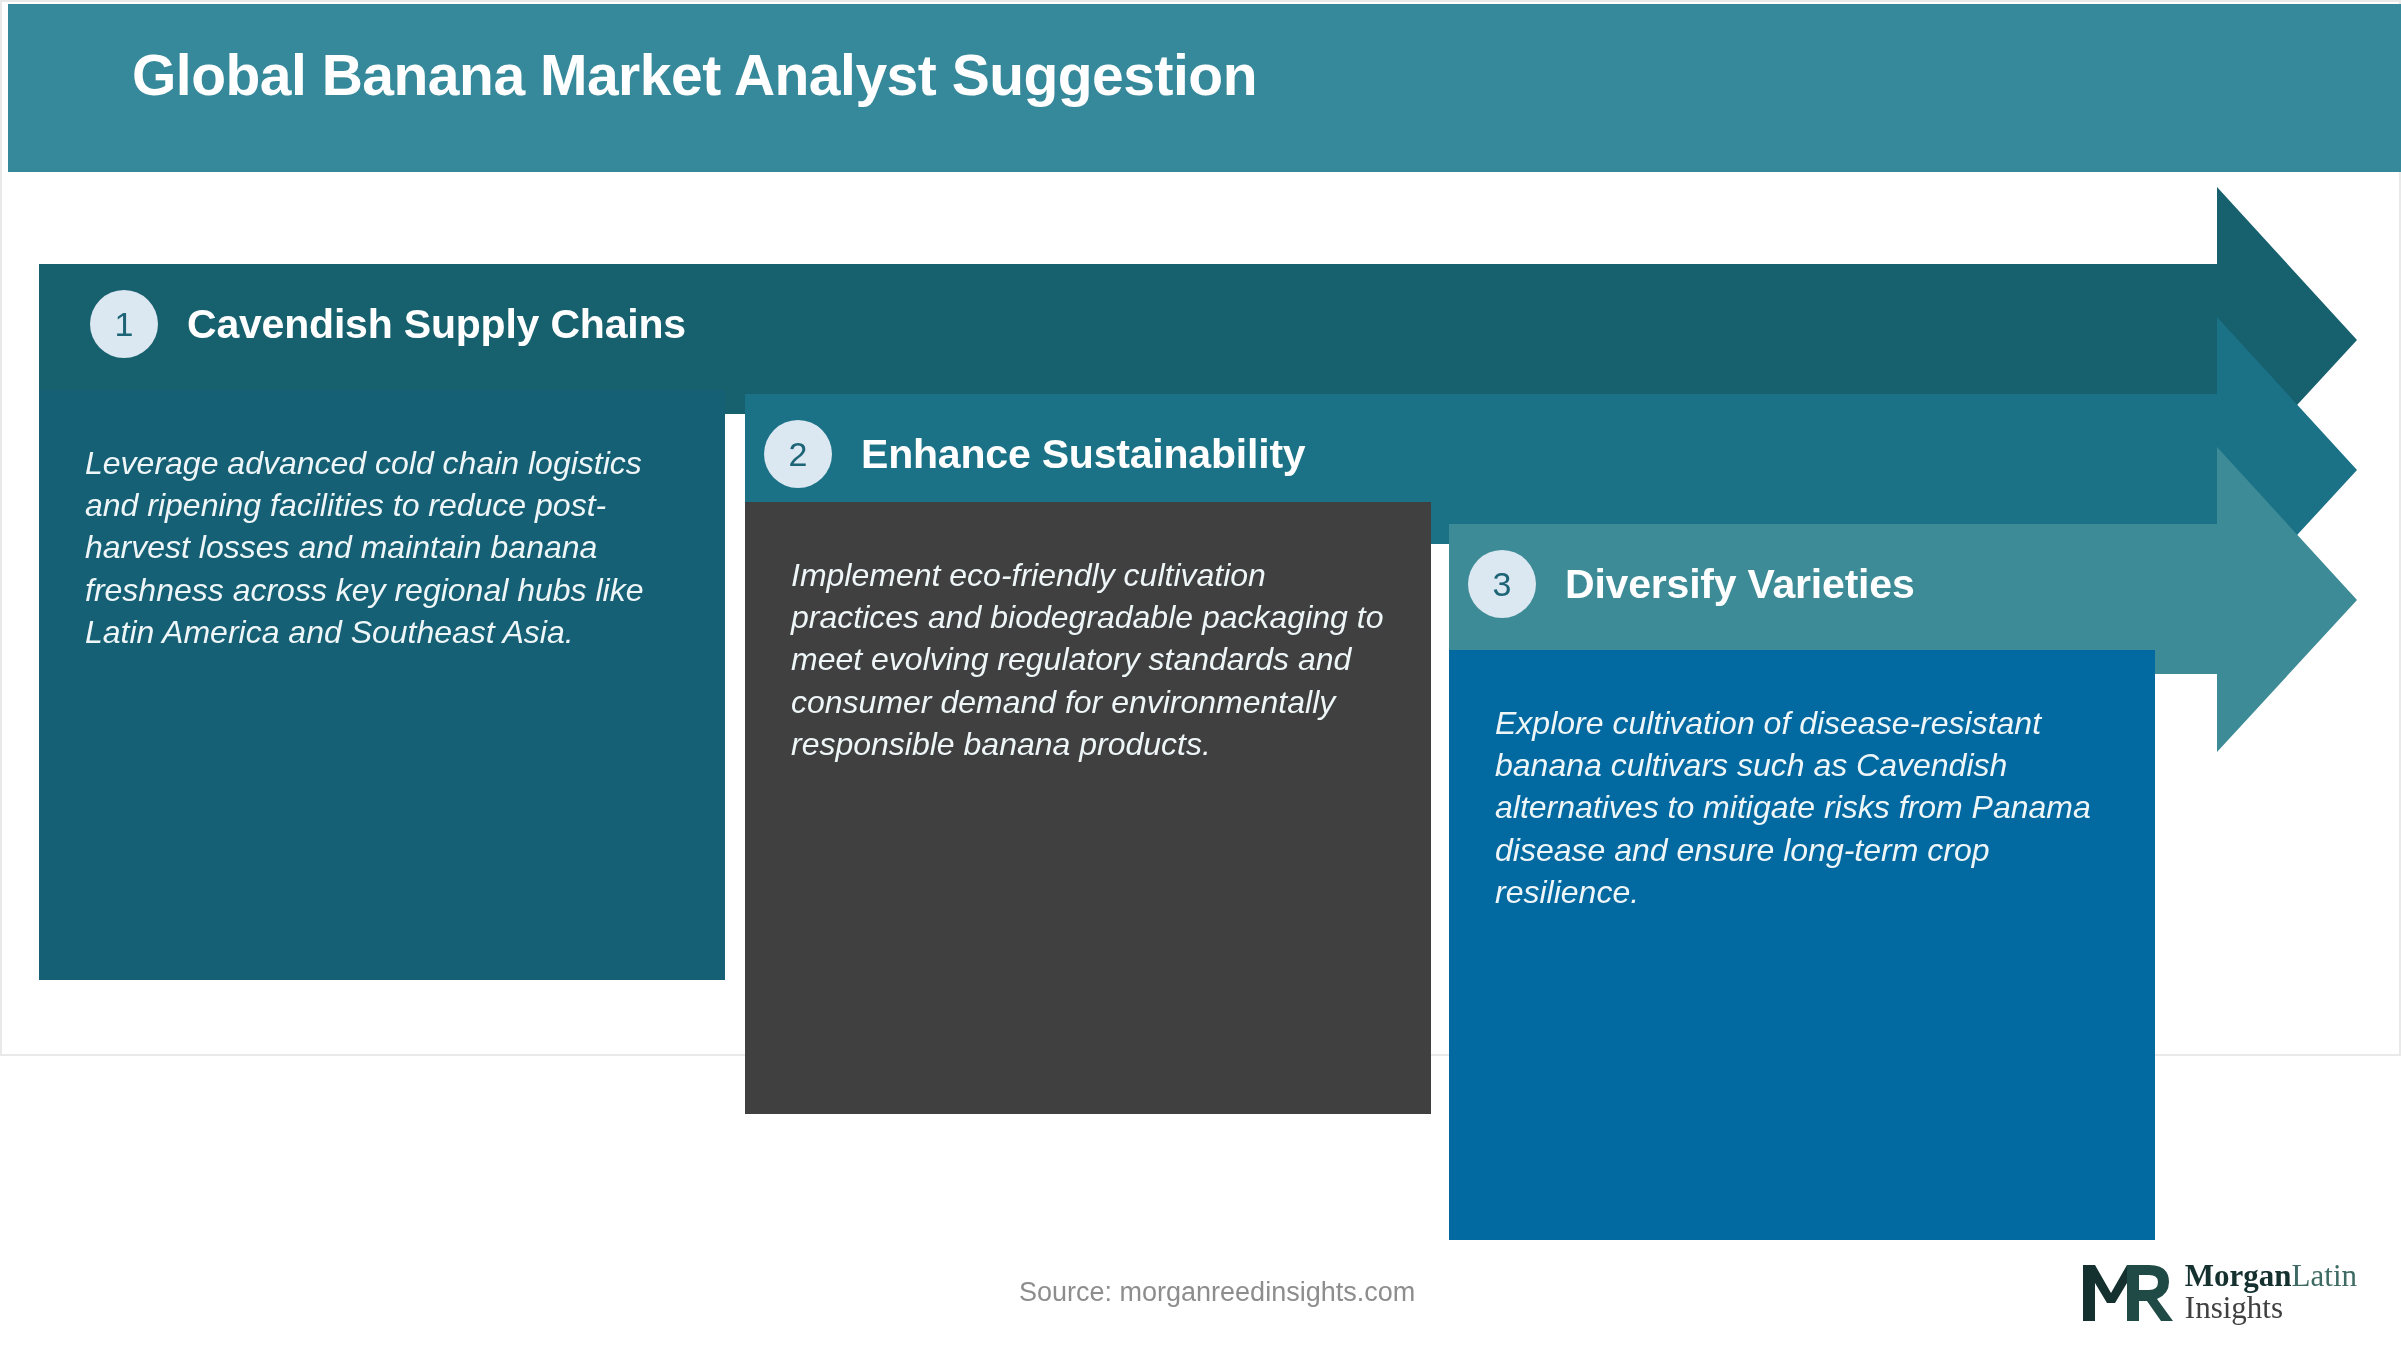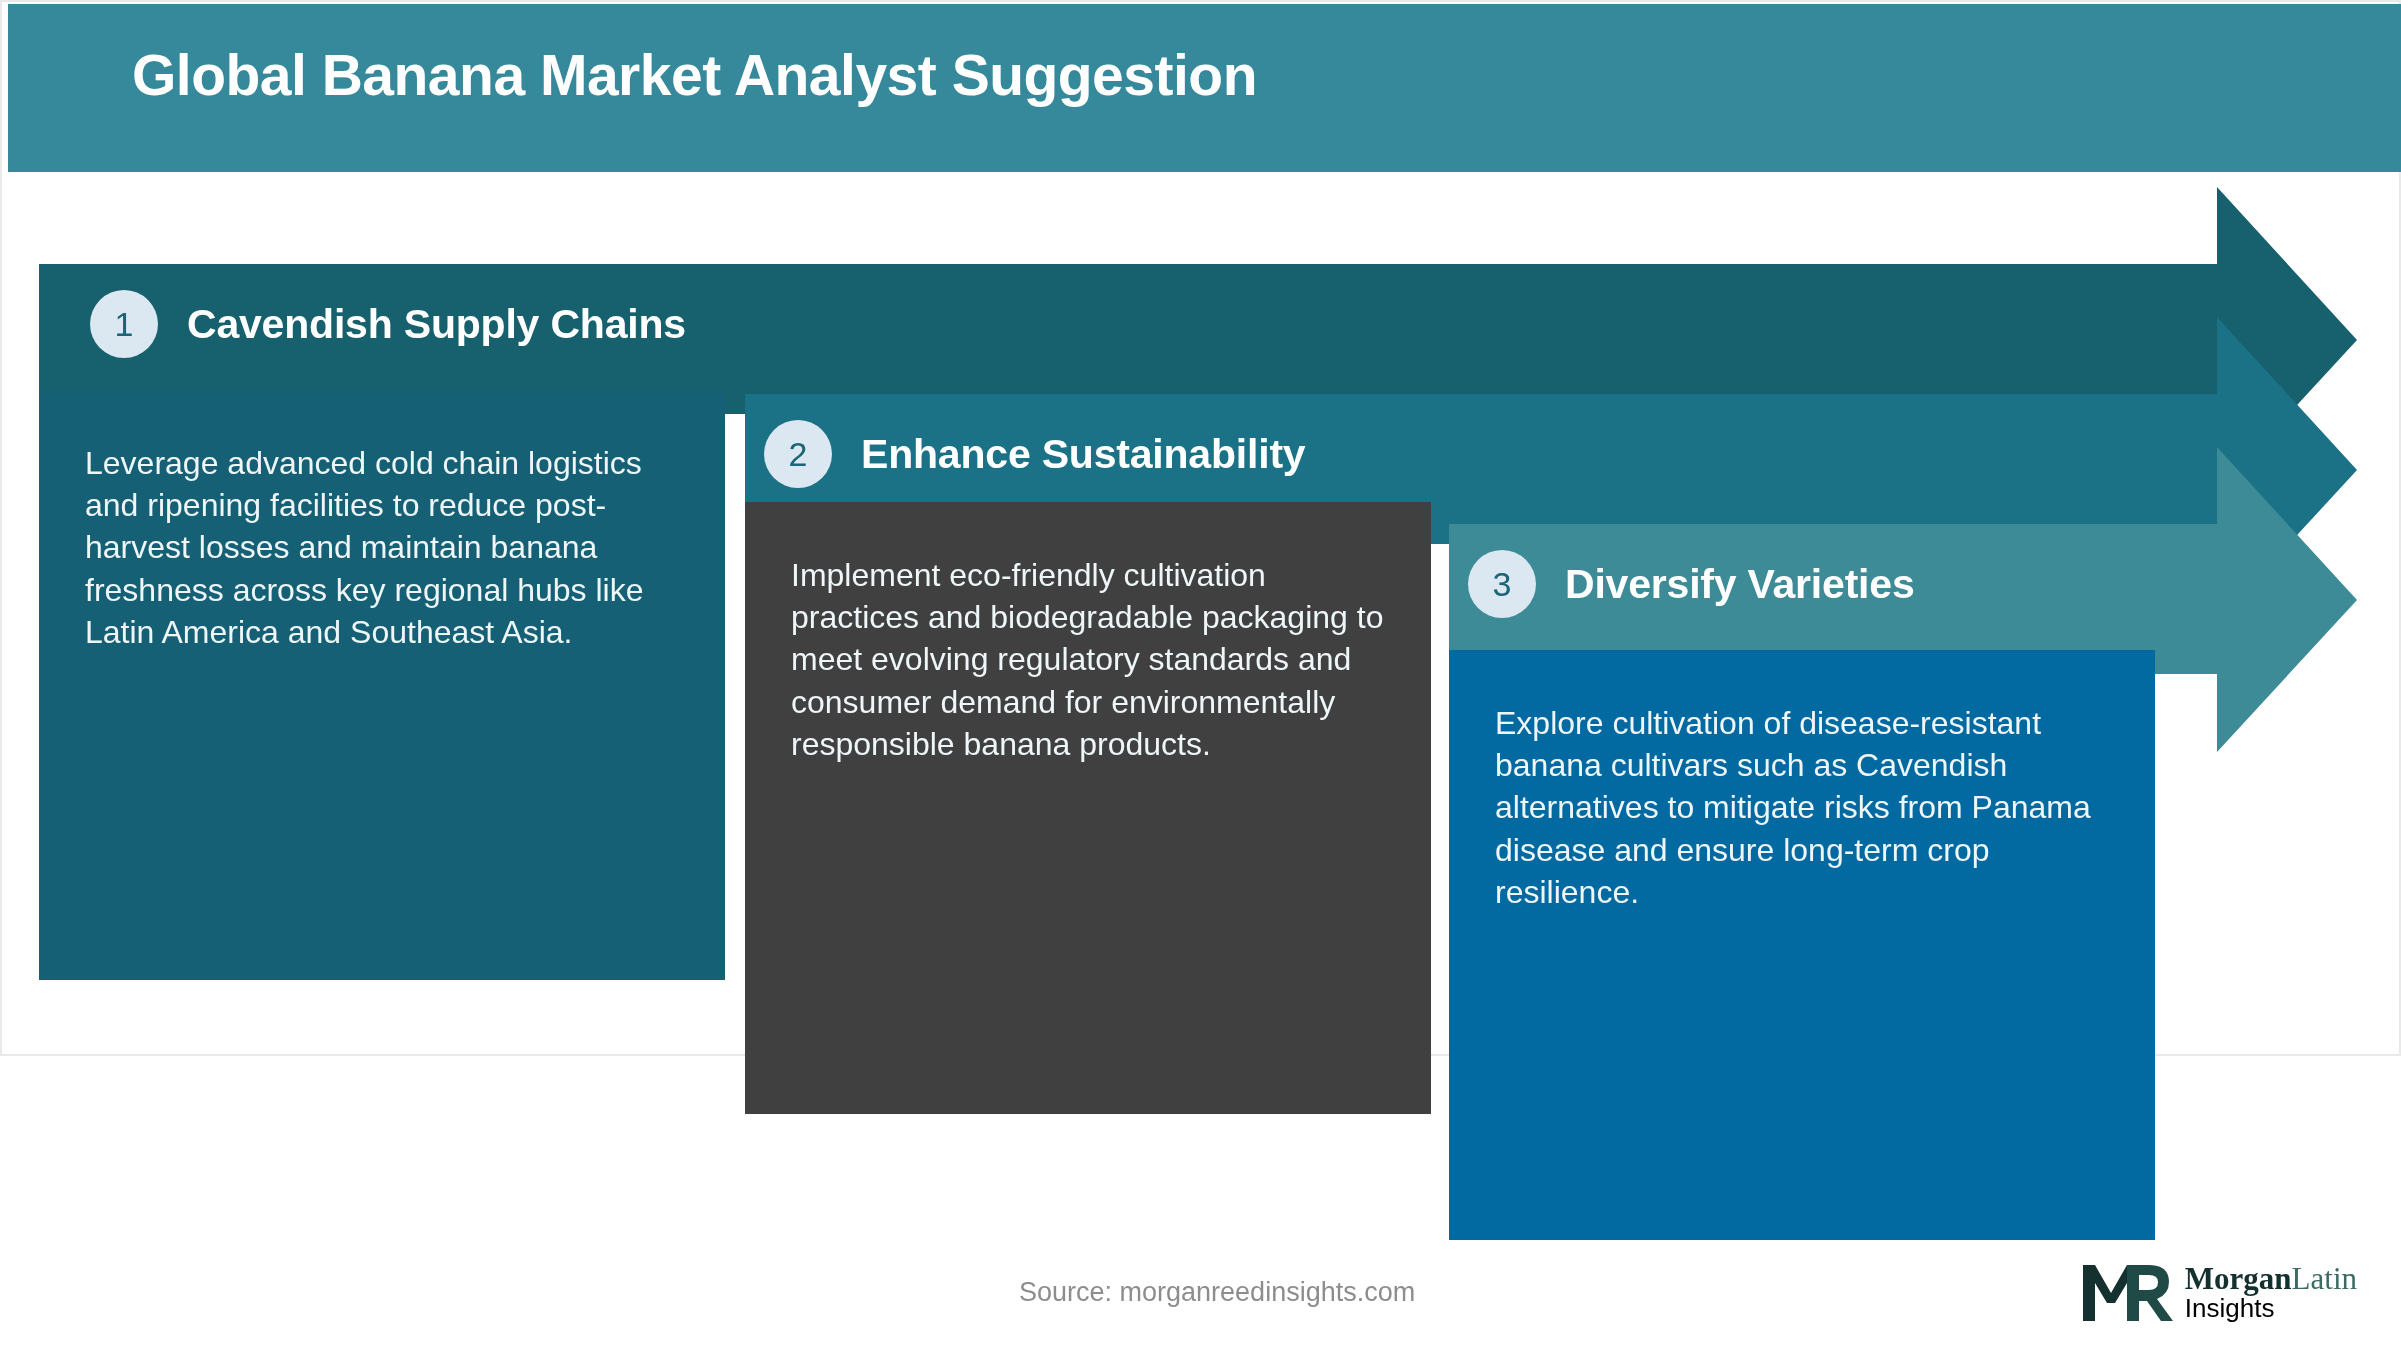--- a/index.html
+++ b/index.html
@@ -65,20 +65,21 @@
     font-weight:bold;
     color:#ffffff;
     white-space:nowrap;
     letter-spacing:-0.2px;
   }
 
   
   .step-card {
     position:absolute;
     padding:52px 46px 2px 46px;
+    font-style:italic;
   }
   .step-body {
     font-size:32px;
     line-height:1.32;
     color:#eef6f8;
     white-space:pre-line;
   }
 
   
   #head-1 { left:88px;  top:288px; }
@@ -107,22 +108,22 @@
   }
   #logo-mark { flex:none; margin-right:12px; }
   #logo-words { line-height:1.02; }
   .logo-line1 {
     font-family:"Liberation Serif", serif;
     font-size:31px; font-weight:bold; color:#14312f;
     white-space:nowrap;
   }
   .logo-line1 .light { color:#3d6b63; font-weight:normal; }
   .logo-line2 {
-    font-family:Liberation Sans, sans-serif;
-    font-size:26px; color:#000000;
+    font-family:Liberation Serif, serif;
+    font-size:31px; color:#404040;
     white-space:nowrap;
   }
 </style>
 </head>
 <body>
 
 <div id="slide">
 
   <div id="header-band">
     <div id="page-title">Global Banana Market Analyst Suggestion</div>

